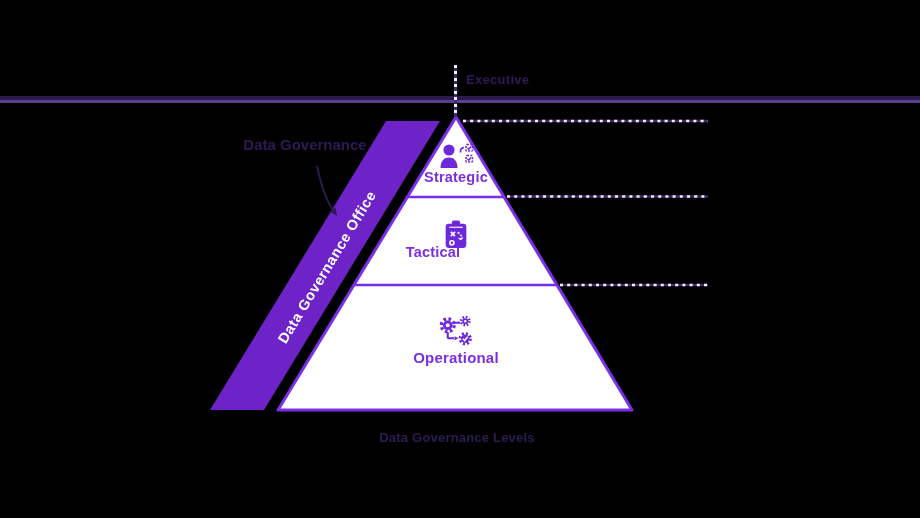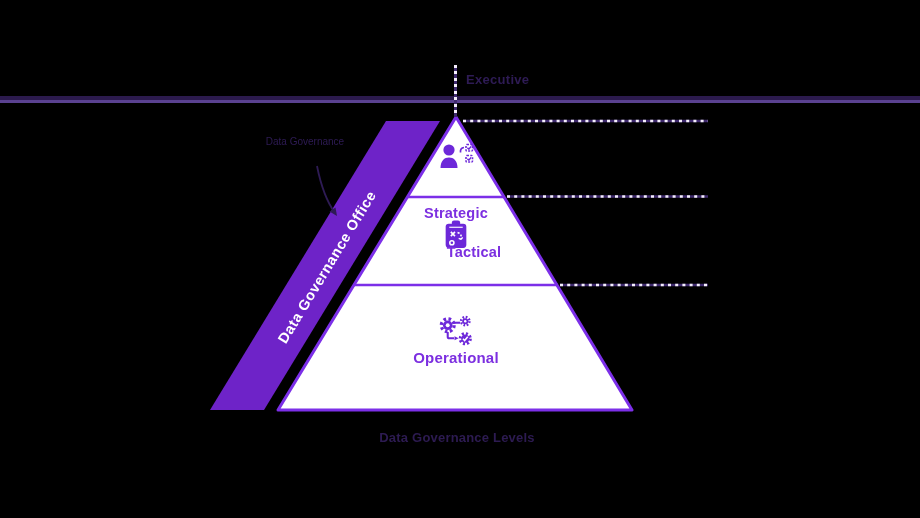--- a/index.html
+++ b/index.html
@@ -20,35 +20,35 @@
   }
   .v-dotted{
     left:454px;top:65px;width:2.5px;height:52px;z-index:4;
     background:repeating-linear-gradient(to bottom,#f4eefc 0 3px,#3f2a6e 3px 6.5px);
   }
 
   .shape-layer{left:0;top:0;width:920px;height:518px;z-index:1;}
 
   .annotation-label{
     left:238px;top:135px;width:134px;z-index:5;text-align:center;
-    font-size:10px;font-weight:normal;line-height:1.3;color:#2e1b55;
+    font-size:15px;font-weight:bold;line-height:1.3;color:#2e1b55;
   }
 
   .banner-text{
     left:167px;top:255px;width:320px;height:24px;z-index:5;
     display:flex;align-items:center;justify-content:center;
     transform:rotate(-58.8deg);transform-origin:50% 50%;
     color:#ffffff;font-size:14.5px;font-weight:bold;letter-spacing:.5px;white-space:nowrap;
   }
 
   .level-label{
     z-index:5;text-align:center;font-weight:bold;color:#7c2fe0;letter-spacing:.2px;
   }
-  .lvl-strategic{left:396px;top:169px;width:120px;font-size:14.5px;margin-top:36px;}
-  .lvl-tactical{left:414px;top:244px;width:120px;font-size:14.5px;}
+  .lvl-strategic{left:396px;top:169px;width:120px;font-size:14.5px;}
+  .lvl-tactical{left:373px;top:244px;width:120px;font-size:14.5px;}
   .lvl-operational{left:386px;top:349px;width:140px;font-size:15px;}
 
   .icon-box{z-index:5;display:flex;align-items:center;justify-content:center;}
   .ic-strategic{left:438px;top:141px;width:38px;height:32px;}
   .ic-tactical{left:441px;top:219px;width:30px;height:31px;}
   .ic-operational{left:436px;top:315px;width:42px;height:33px;}
 
   .caption{
     left:357px;top:430px;width:200px;z-index:5;text-align:center;
     font-size:13px;font-weight:bold;letter-spacing:.2px;color:#2d1b52;

